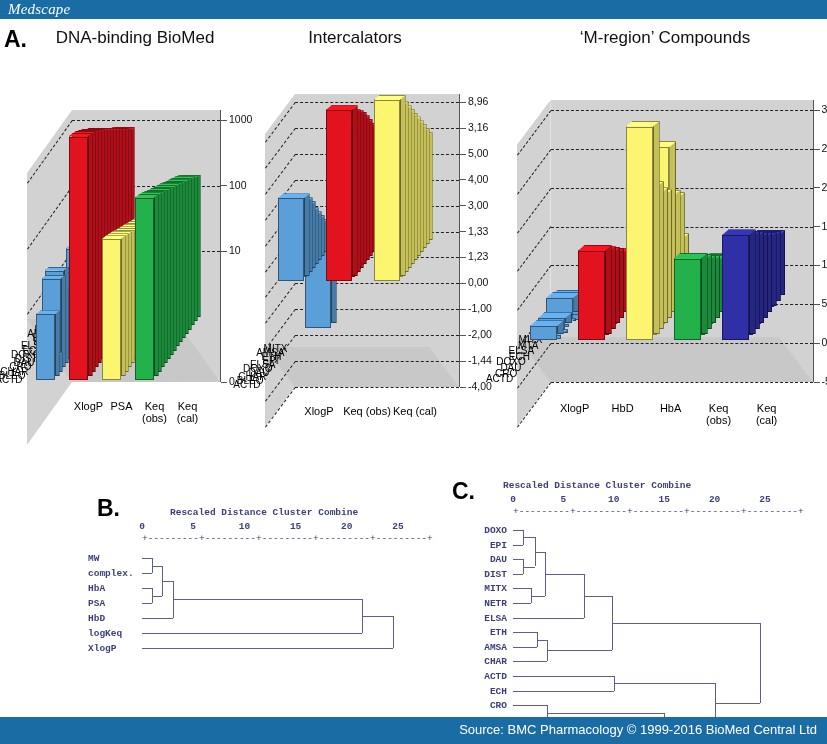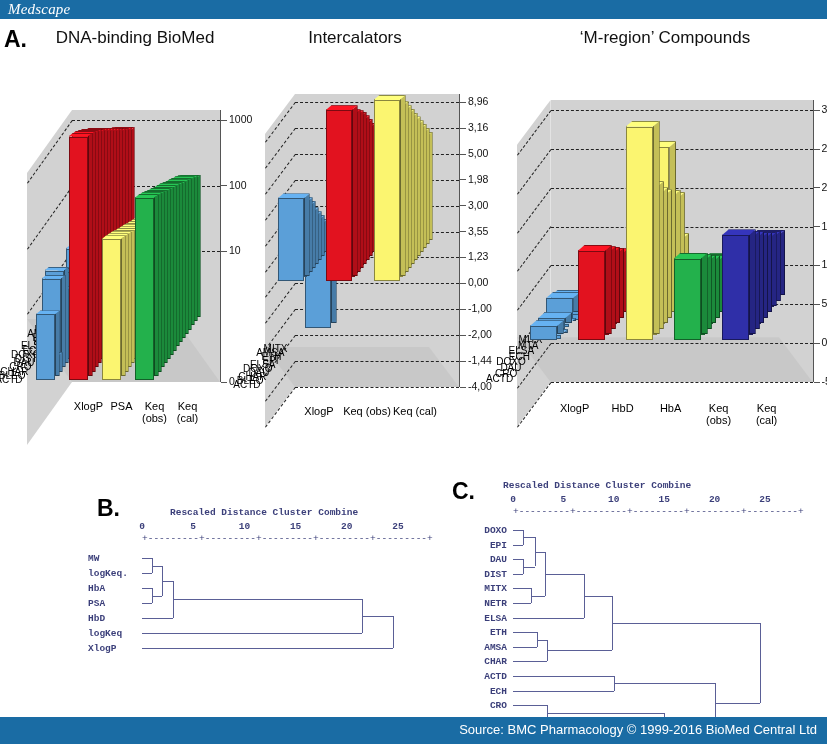--- a/index.html
+++ b/index.html
@@ -452,23 +452,23 @@
     <div class="gridline-diag" style="left:30px;top:115.90909090909093px;width:50px;transform:rotate(-53.13010235415598deg);"></div>
     <div class="gridline" style="left:60px;top:50px;width:164px;"></div>
     <div class="gridline-diag" style="left:30px;top:90px;width:50px;transform:rotate(-53.13010235415598deg);"></div>
     <div class="zaxis" style="left:224px;top:42px;height:293px;"></div>
     <div class="ztick" style="left:225px;top:328px;"><span class="dash"></span><span>-4,00</span></div>
     <div class="ztick" style="left:225px;top:302.09090909090907px;"><span class="dash"></span><span>-1,44</span></div>
     <div class="ztick" style="left:225px;top:276.1818181818182px;"><span class="dash"></span><span>-2,00</span></div>
     <div class="ztick" style="left:225px;top:250.27272727272725px;"><span class="dash"></span><span>-1,00</span></div>
     <div class="ztick" style="left:225px;top:224.36363636363637px;"><span class="dash"></span><span>0,00</span></div>
     <div class="ztick" style="left:225px;top:198.45454545454547px;"><span class="dash"></span><span>1,23</span></div>
-    <div class="ztick" style="left:225px;top:172.54545454545456px;"><span class="dash"></span><span>3,55</span></div>
+    <div class="ztick" style="left:225px;top:172.54545454545456px;"><span class="dash"></span><span>1,33</span></div>
     <div class="ztick" style="left:225px;top:146.63636363636363px;"><span class="dash"></span><span>3,00</span></div>
-    <div class="ztick" style="left:225px;top:120.72727272727272px;"><span class="dash"></span><span>1,98</span></div>
+    <div class="ztick" style="left:225px;top:120.72727272727272px;"><span class="dash"></span><span>4,00</span></div>
     <div class="ztick" style="left:225px;top:94.81818181818181px;"><span class="dash"></span><span>5,00</span></div>
     <div class="ztick" style="left:225px;top:68.90909090909093px;"><span class="dash"></span><span>3,16</span></div>
     <div class="ztick" style="left:225px;top:43px;"><span class="dash"></span><span>8,96</span></div>
     <div class="bar" style="left:69.5px;top:0px;width:26px;height:335px;">
       <div class="side" style="left:26px;top:188.36363636363637px;width:6px;height:82.90909090909092px;background:rgb(71,124,168);clip-path:polygon(0px 5px, 6px 0px, 6px 82.90909090909092px, 0px 87.90909090909092px);"></div>
       <div class="top" style="left:0px;top:188.36363636363637px;width:32px;height:7px;background:rgb(102,178,242);clip-path:polygon(0px 5px, 6px 0px, 32px 0px, 26px 5px);"></div>
       <div class="front" style="left:0px;top:193.36363636363637px;bottom:auto;width:26px;height:82.90909090909092px;background:#5b9fd8;"></div>
     </div>
     <div class="bar" style="left:117.5px;top:0px;width:26px;height:335px;">
       <div class="side" style="left:26px;top:95.09090909090911px;width:6px;height:93.27272727272727px;background:rgb(176,14,24);clip-path:polygon(0px 5px, 6px 0px, 6px 93.27272727272727px, 0px 98.27272727272727px);"></div>
@@ -885,21 +885,21 @@
 <div class="dendro" id="dendroB" style="left:100px;top:485px;width:300px;height:155px;">
     <div class="dendro-title" style="left:70px;top:22px;">Rescaled Distance Cluster Combine</div>
     <div class="dendro-scalenum" style="left:28px;top:36px;width:28px;">0</div>
     <div class="dendro-scalenum" style="left:79.2px;top:36px;width:28px;">5</div>
     <div class="dendro-scalenum" style="left:130.4px;top:36px;width:28px;">10</div>
     <div class="dendro-scalenum" style="left:181.6px;top:36px;width:28px;">15</div>
     <div class="dendro-scalenum" style="left:232.8px;top:36px;width:28px;">20</div>
     <div class="dendro-scalenum" style="left:284px;top:36px;width:28px;">25</div>
     <div class="dendro-ruler" style="left: 42px; top: 48px; width: 266px; font-size: 9.5px;">+---------+---------+---------+---------+---------+</div>
     <div class="leaf-label" style="left: -12px; top: 68px; width: 50px; text-align: left;">MW</div>
-    <div class="leaf-label" style="left: -12px; top: 83px; width: 50px; text-align: left;">logKeq.</div>
+    <div class="leaf-label" style="left: -12px; top: 83px; width: 50px; text-align: left;">complex.</div>
     <div class="leaf-label" style="left: -12px; top: 98px; width: 50px; text-align: left;">HbA</div>
     <div class="leaf-label" style="left: -12px; top: 113px; width: 50px; text-align: left;">PSA</div>
     <div class="leaf-label" style="left: -12px; top: 128px; width: 50px; text-align: left;">HbD</div>
     <div class="leaf-label" style="left: -12px; top: 143px; width: 50px; text-align: left;">logKeq</div>
     <div class="leaf-label" style="left: -12px; top: 158px; width: 50px; text-align: left;">XlogP</div>
     <div class="dline-h" style="left:42px;top:73px;width:10.240000000000002px;"></div>
     <div class="dline-h" style="left:42px;top:88px;width:10.240000000000002px;"></div>
     <div class="dline-v" style="left:52.24px;top:73px;height:15px;"></div>
     <div class="dline-h" style="left:42px;top:103px;width:10.240000000000002px;"></div>
     <div class="dline-h" style="left:42px;top:118px;width:10.240000000000002px;"></div>

